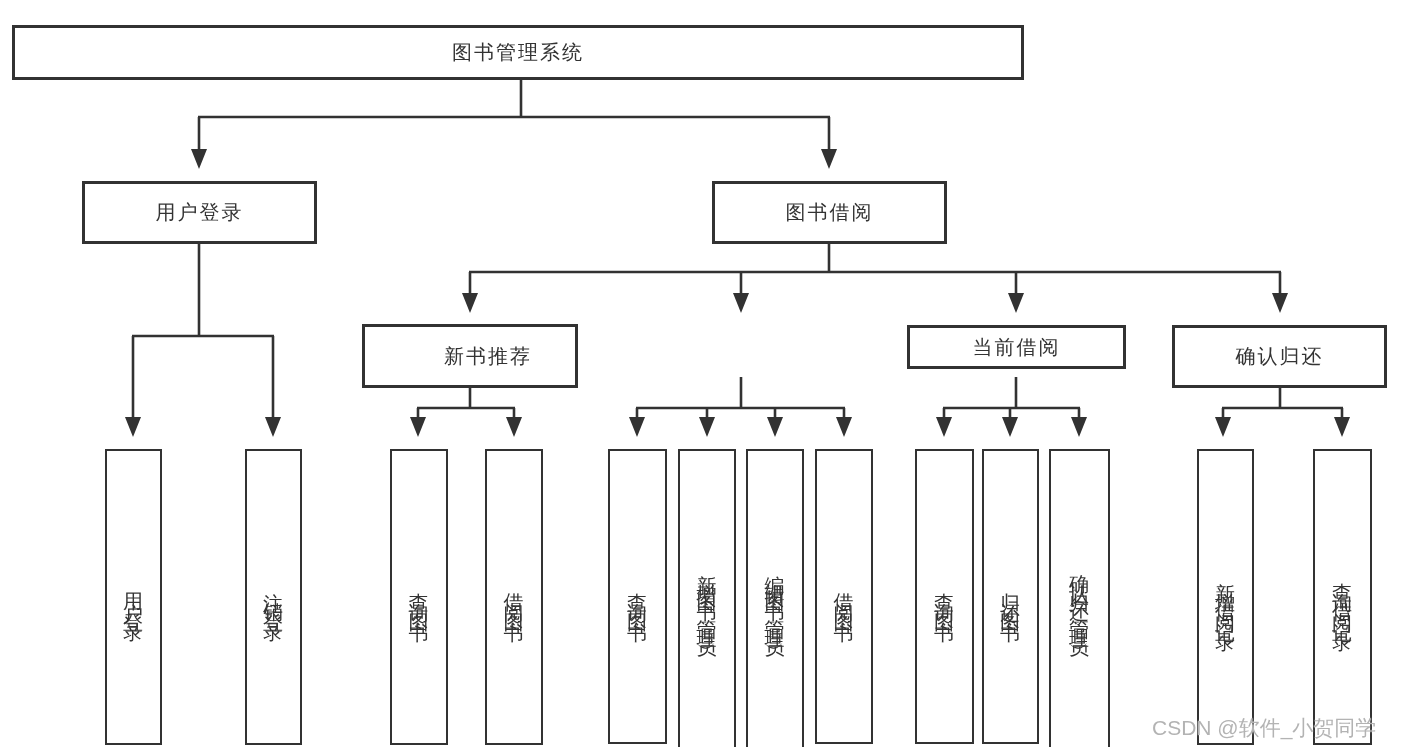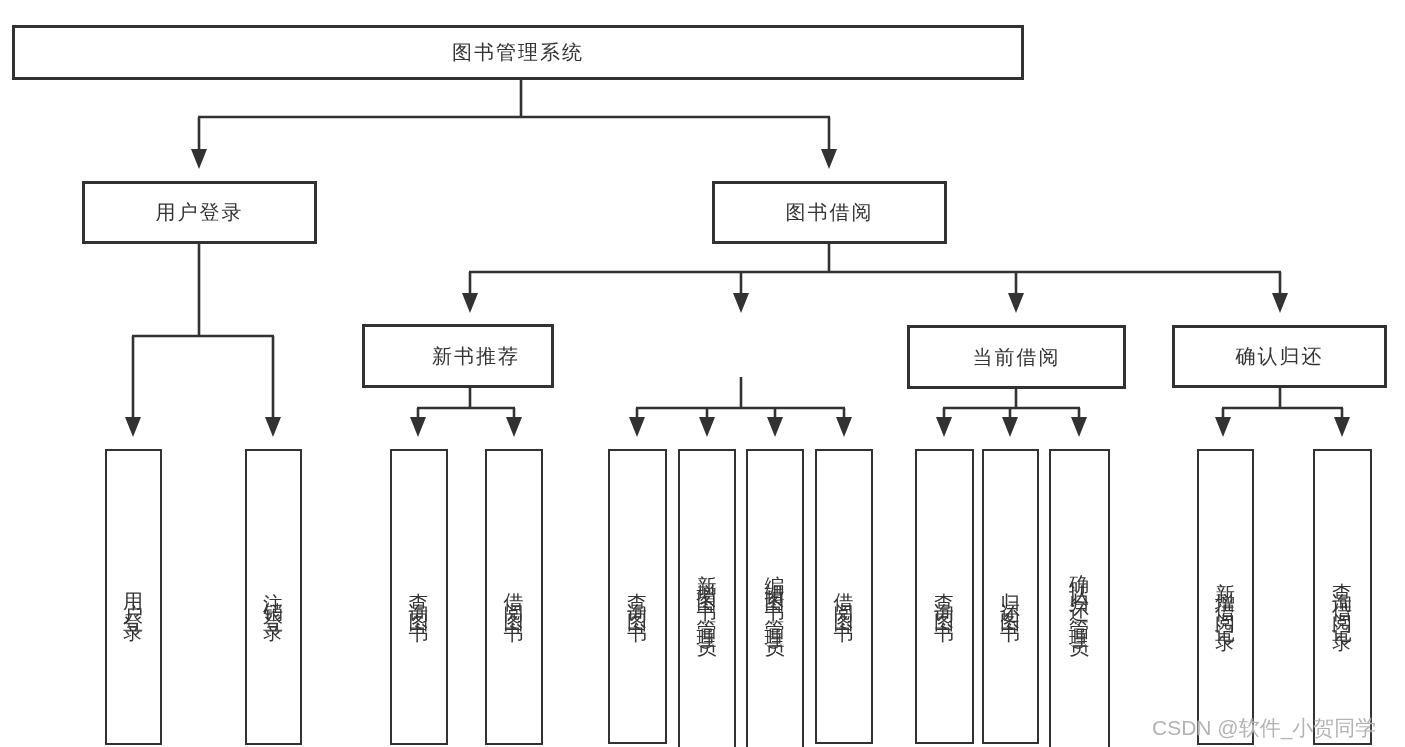--- a/index.html
+++ b/index.html
@@ -124,22 +124,22 @@
     <polygon points="1215,417 1231,417 1223,437"></polygon>
     <line x1="1342" y1="408" x2="1342" y2="420"></line>
     <polygon points="1334,417 1350,417 1342,437"></polygon>
   </svg>
 
   <div class="node" style="left:12px; top:13px; width:1012px; height:55px;">图书管理系统</div>
 
   <div class="node" style="left:82px; top:169px; width:235px; height:63px;">用户登录</div>
   <div class="node" style="left:712px; top:169px; width:235px; height:63px;">图书借阅</div>
 
-  <div class="node" style="left:362px; top:312px; width:192px; height:64px;padding-left:36px;">新书推荐</div>
-  <div class="node" style="left:907px; top:313px; width:219px; height:64px;">当前借阅</div>
+  <div class="node" style="left:362px; top:312px; width:216px; height:64px;padding-left:36px;">新书推荐</div>
+  <div class="node" style="left:907px; top:313px; width:219px; height:44px;">当前借阅</div>
   <div class="node" style="left:1172px; top:313px; width:215px; height:63px;">确认归还</div>
 
   <div class="node leaf" style="left:105px; top:437px; width:57px; height:296px;">
     <span class="vtext">用户登录</span>
   </div>
   <div class="node leaf" style="left:245px; top:437px; width:57px; height:296px;">
     <span class="vtext">注销登录</span>
   </div>
 
   <div class="node leaf" style="left:390px; top:437px; width:58px; height:296px;">

